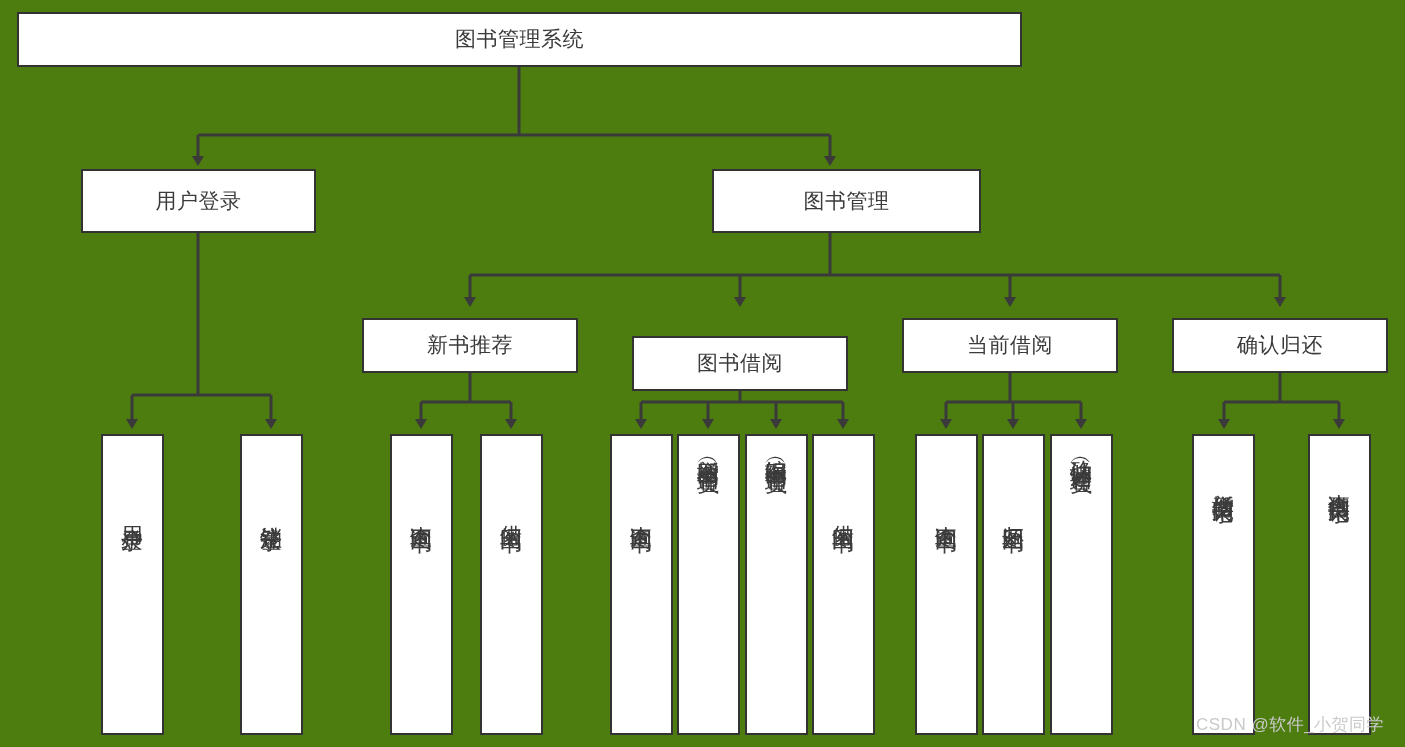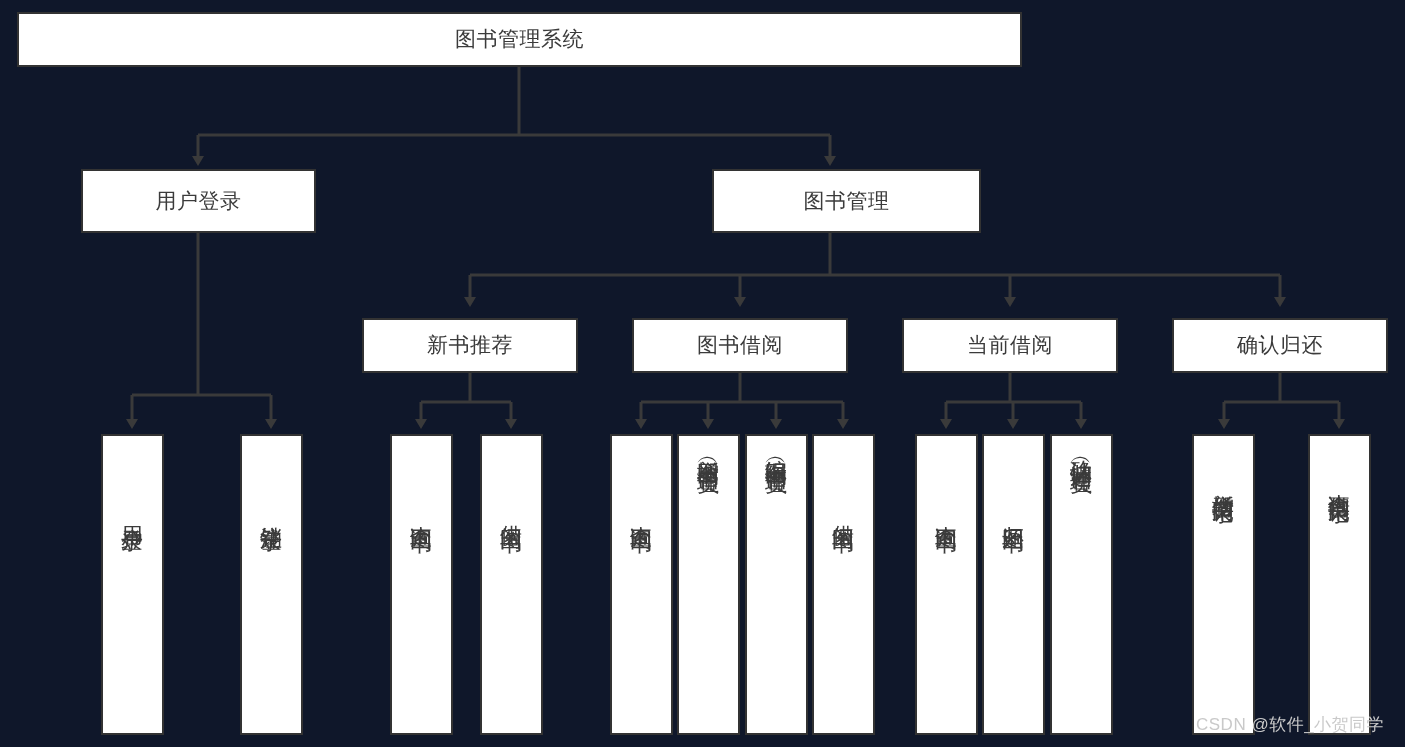--- a/index.html
+++ b/index.html
@@ -7,21 +7,21 @@
     padding: 0;
     background: #ffffff;
   }
   body {
     font-family: "Liberation Sans", "DejaVu Sans", sans-serif;
   }
   #diagram-root {
     position: relative;
     width: 1405px;
     height: 747px;
-    background: #0f172a;
+    background: #4d7c0f;
     overflow: hidden;
   }
   svg.connectors {
     position: absolute;
     left: 0;
     top: 0;
     width: 1405px;
     height: 747px;
   }
   .node {
@@ -123,21 +123,21 @@
   <div class="node node-h" style="left:81px; top:169px; width:235px; height:64px;">
     <span class="node-label">用户登录</span>
   </div>
   <div class="node node-h" style="left:712px; top:169px; width:269px; height:64px;">
     <span class="node-label">图书管理</span>
   </div>
 
   <div class="node node-h" style="left:362px; top:318px; width:216px; height:55px;">
     <span class="node-label">新书推荐</span>
   </div>
-  <div class="node node-h" style="left:632px; top:318px; width:216px; height:55px;">
+  <div class="node node-h" style="left:632px; top:336px; width:216px; height:55px;">
     <span class="node-label">图书借阅</span>
   </div>
   <div class="node node-h" style="left:902px; top:318px; width:216px; height:55px;text-align:right;">
     <span class="node-label">当前借阅</span>
   </div>
   <div class="node node-h" style="left:1172px; top:318px; width:216px; height:55px;">
     <span class="node-label">确认归还</span>
   </div>
 
   <div class="node node-v" style="left:101px; top:434px; width:63px; height:301px; padding-top:72px;">

